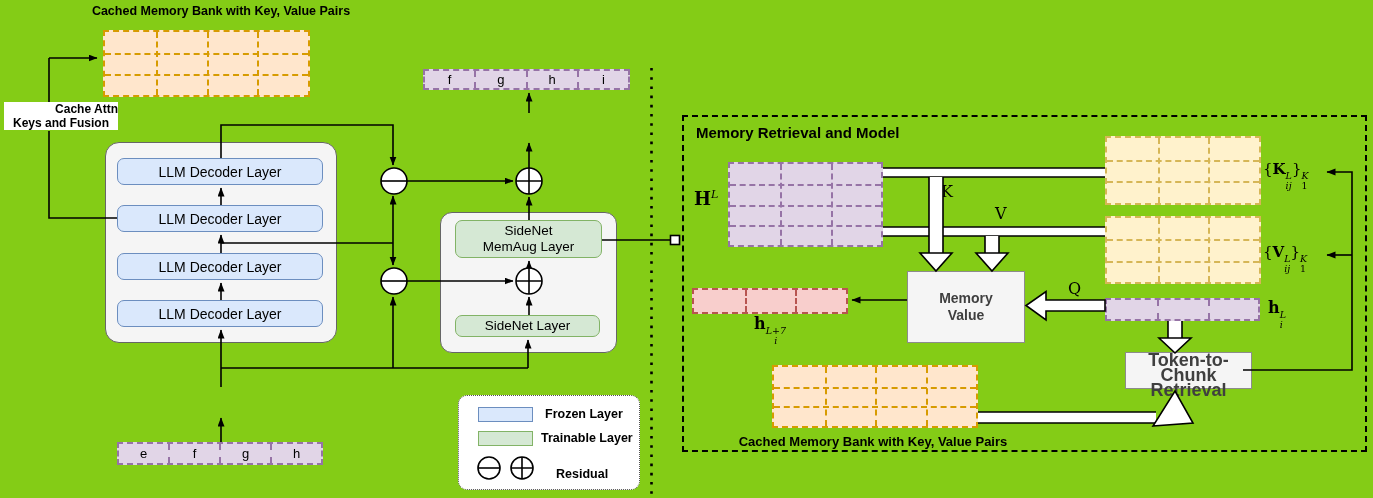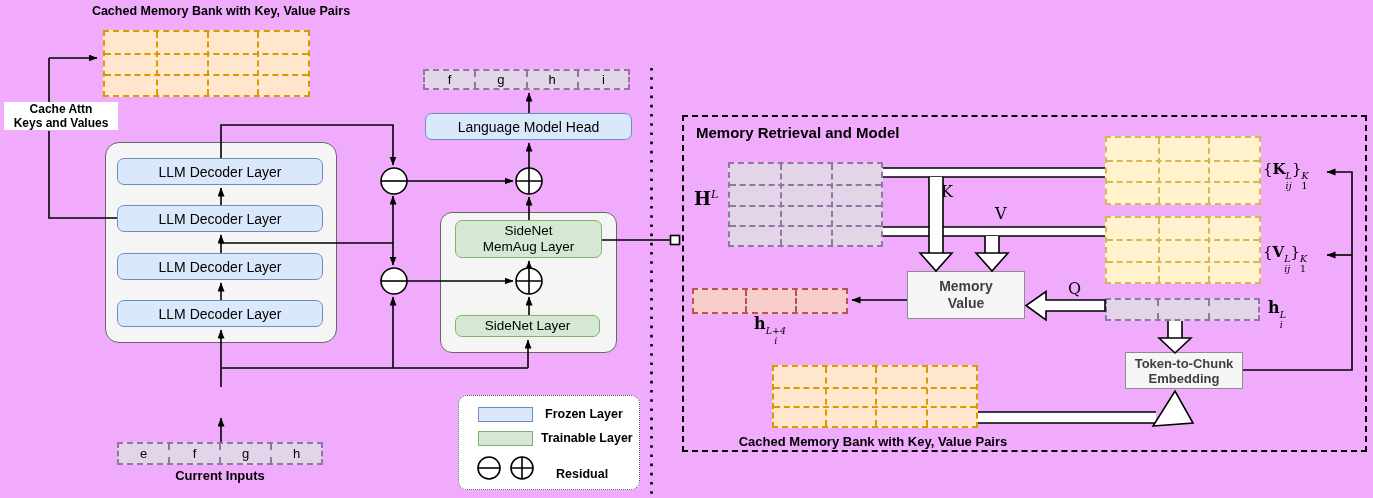--- a/index.html
+++ b/index.html
@@ -1,16 +1,16 @@
 <!DOCTYPE html>
 <html><head>
 <meta charset="utf-8">
 <style>
   html,body{margin:0;padding:0;background:#fff;}
-  .canvas{position:relative;width:1373px;height:498px;background:#f0abfc;overflow:hidden;
+  .canvas{position:relative;width:1373px;height:498px;background:#84cc16;overflow:hidden;
           font-family:"Liberation Sans",sans-serif;color:#000;}
   .overlay{position:absolute;left:0;top:0;z-index:5;pointer-events:none;}
   .abs{position:absolute;box-sizing:border-box;}
   .box{position:absolute;box-sizing:border-box;display:flex;flex-direction:column;align-items:center;
        justify-content:center;text-align:center;border-radius:7px;font-size:14px;line-height:16px;}
   .blue{background:#dae8fc;border:1.5px solid #6c8ebf;}
   .green{background:#d5e8d4;border:1.5px solid #82b366;}
   .grayc{background:#f5f5f5;border:1.5px solid #666;border-radius:14px;}
   .graybox{background:#f5f5f5;border:1.5px solid #8c8c8c;border-radius:0;color:#3f3f3f;font-weight:bold;}
   .lbl{position:absolute;box-sizing:border-box;}
@@ -45,49 +45,47 @@
 
   <div class="dgrid c-orange" style="left:103px;top:30px;width:207px;height:67px;">
       <div class="gl v" style="left: 25%;"></div>
       <div class="gl v" style="left: 50%;"></div>
       <div class="gl v" style="left: 75%;"></div>
       <div class="gl h" style="top: 33.3333%;"></div>
       <div class="gl h" style="top: 66.6667%;"></div>
     </div>
 
   <div class="lbl bold ctr" style="left:4px;top:102px;width:114px;font-size:12px;line-height:14px;background:#fff;">
-    <span style="display:block;">Cache Attn</span>
-    <span style="display:block;">Keys and Values</span>
+    <span style="display:block;text-align:right;">Cache Attn</span>
+    <span style="display:block;">Keys and Fusion</span>
   </div>
 
   <div class="abs grayc" style="left:105px;top:142px;width:232px;height:201px;"></div>
 
   <div class="box blue" style="left:117px;top:158px;width:206px;height:27px;">LLM Decoder Layer</div>
   <div class="box blue" style="left:117px;top:205px;width:206px;height:27px;">LLM Decoder Layer</div>
   <div class="box blue" style="left:117px;top:253px;width:206px;height:27px;">LLM Decoder Layer</div>
   <div class="box blue" style="left:117px;top:300px;width:206px;height:27px;">LLM Decoder Layer</div>
 
 
   <div class="tokrow" style="left:117px;top:442px;width:206px;height:23px;">
     <div class="cell">e</div>
     <div class="cell">f</div>
     <div class="cell">g</div>
     <div class="cell">h</div>
   </div>
 
-  <div class="lbl bold ctr" style="left:117px;top:468px;width:206px;font-size:13px;">Current Inputs</div>
 
   <div class="tokrow" style="left:423px;top:69px;width:207px;height:21px;">
     <div class="cell">f</div>
     <div class="cell">g</div>
     <div class="cell">h</div>
     <div class="cell">i</div>
   </div>
 
-  <div class="box blue" style="left:425px;top:113px;width:207px;height:27px;">Language Model Head</div>
 
   <div class="abs grayc" style="left:440px;top:212px;width:177px;height:141px;border-radius:12px;"></div>
 
   <div class="box green" style="left:455px;top:220px;width:147px;height:38px;font-size:13.5px;line-height:16px;">
     <span>SideNet</span>
     <span>MemAug Layer</span>
   </div>
 
   <div class="box green" style="left:455px;top:315px;width:145px;height:22px;font-size:13.5px;">SideNet Layer</div>
 
@@ -138,28 +136,28 @@
   <div class="dgrid c-orange" style="left:772px;top:365px;width:206px;height:63px;">
       <div class="gl v" style="left: 25%;"></div>
       <div class="gl v" style="left: 50%;"></div>
       <div class="gl v" style="left: 75%;"></div>
       <div class="gl h" style="top: 33.3333%;"></div>
       <div class="gl h" style="top: 66.6667%;"></div>
     </div>
 
   <div class="lbl bold ctr" style="left:702px;top:434px;width:342px;font-size:13px;">Cached Memory Bank with Key, Value Pairs</div>
 
-  <div class="box graybox" style="left:907px;top:271px;width:118px;height:48px;font-size:14px;line-height:17px;">
+  <div class="box graybox" style="left:907px;top:271px;width:118px;height:72px;font-size:14px;line-height:17px;">
     <span>Memory</span>
     <span>Value</span>
   </div>
 
-  <div class="box graybox" style="left:1125px;top:352px;width:118px;height:37px;font-size:13px;line-height:15px;">
+  <div class="box graybox" style="left:1125px;top:352px;width:127px;height:37px;font-size:18px;line-height:15px;justify-content:space-between;">
     <span>Token-to-Chunk</span>
-    <span>Embedding</span>
+    <span>Retrieval</span>
   </div>
 
   <div class="lbl math" style="left:941px;top:182px;font-size:16px;">K</div>
   <div class="lbl math" style="left:995px;top:204px;font-size:16px;">V</div>
   <div class="lbl math" style="left:1068px;top:279px;font-size:16px;">Q</div>
 
   <div class="lbl math" style="left:1263px;top:160px;"><span>{</span><span class="mb">K</span><span class="ss">
         <span class="it">L</span>
         <span class="it">ij</span>
       </span><span>}</span><span class="ss">
@@ -174,21 +172,21 @@
         <span class="it">K</span>
         <span>1</span>
       </span></div>
 
   <div class="lbl math" style="left:1268px;top:298px;font-size:16px;"><span class="mb">h</span><span class="ss">
         <span class="it">L</span>
         <span class="it">i</span>
       </span></div>
 
   <div class="lbl math ctr" style="left:730px;top:314px;width:80px;font-size:16px;"><span class="mb">h</span><span class="ss">
-        <span class="it">L+4</span>
+        <span class="it">L+7</span>
         <span class="it">i</span>
       </span></div>
 
   <svg class="overlay" width="1373" height="498" viewBox="0 0 1373 498">
     <defs>
       <marker id="ah" markerWidth="10" markerHeight="9" refX="8.5" refY="3.5" orient="auto" markerUnits="userSpaceOnUse">
         <path d="M0,0 L9,3.5 L0,7 Z" fill="#000"></path>
       </marker>
     </defs>
     <g stroke="#000" stroke-width="1.6" fill="none">

